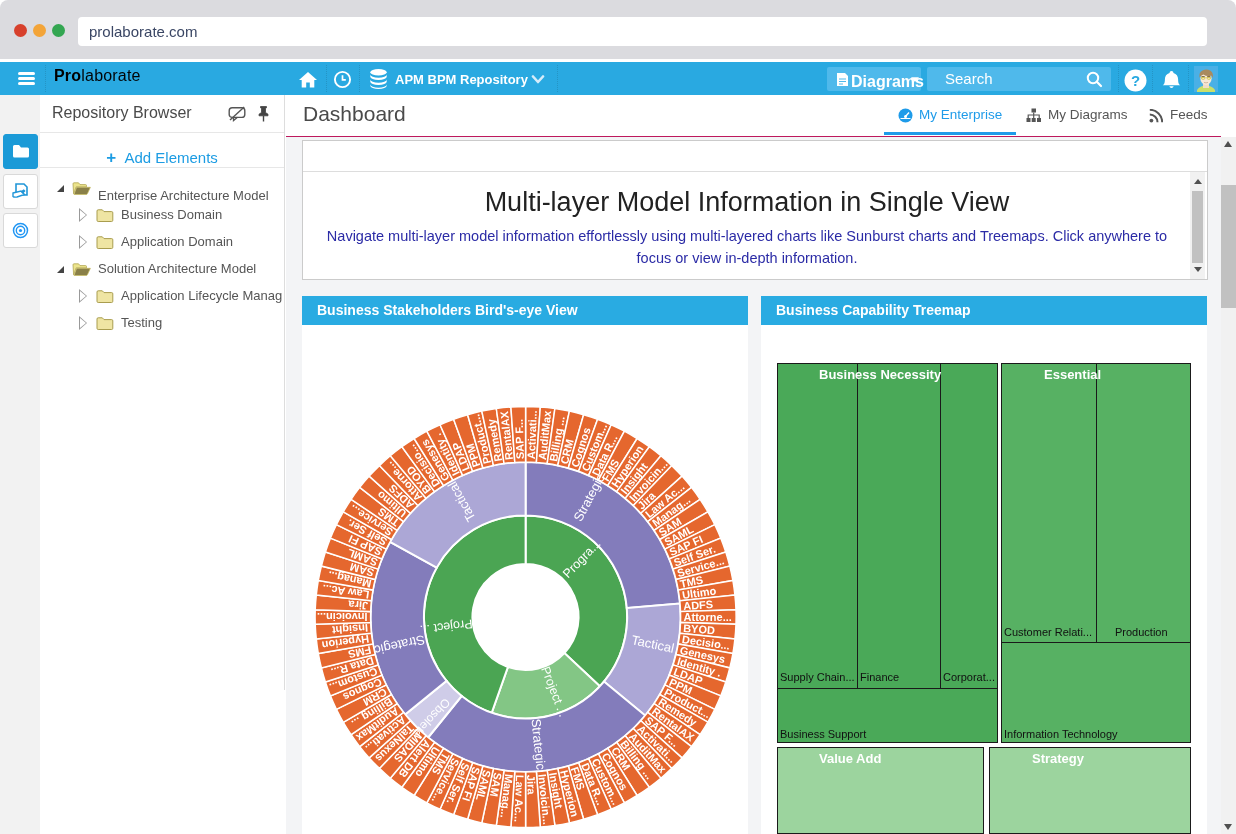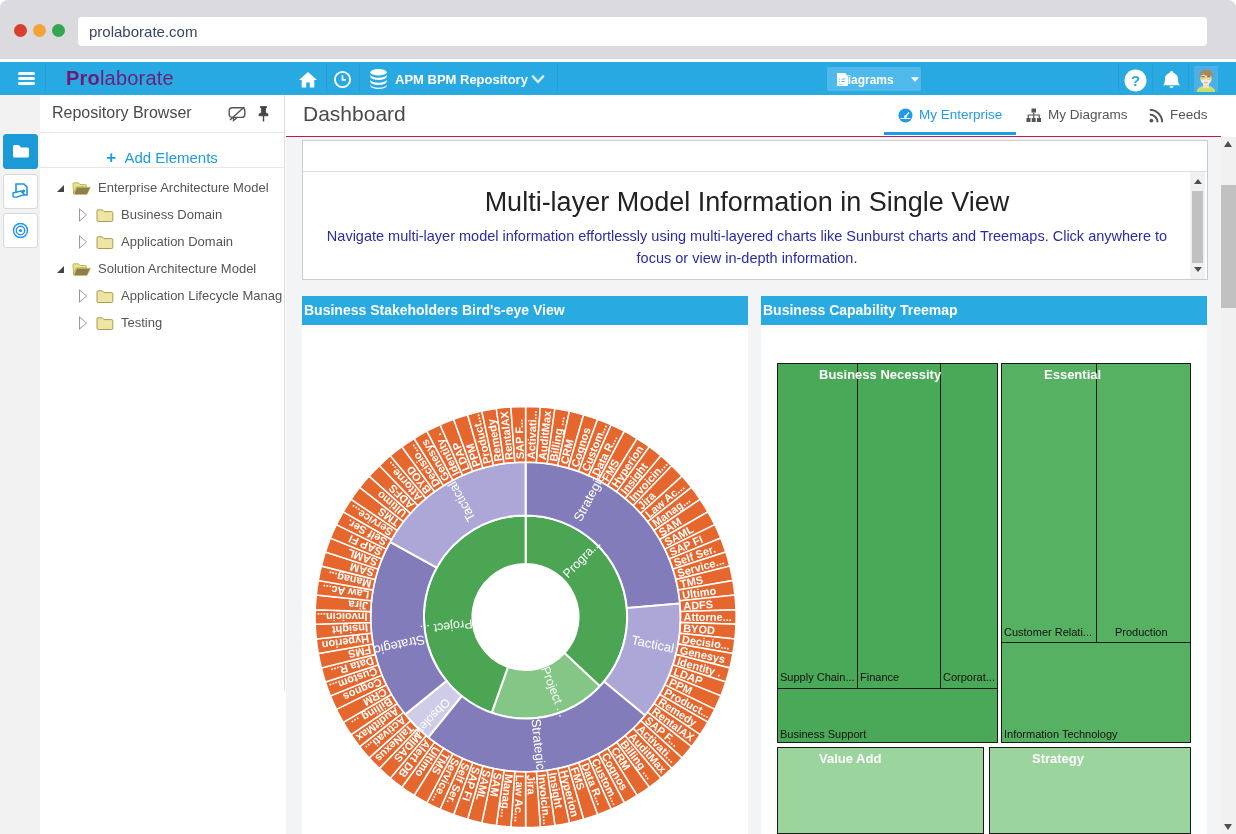--- a/index.html
+++ b/index.html
@@ -3,21 +3,21 @@
 <style>
 *{margin:0;padding:0;box-sizing:border-box;}
 html,body{width:1236px;height:834px;overflow:hidden;font-family:"Liberation Sans",sans-serif;background:#fff;}
 
 #chrome{position:absolute;left:0;top:0;width:1236px;height:59px;background:#dbdbdf;border-radius:8px 8px 0 0;}
 .tl{position:absolute;top:24px;width:13px;height:13px;border-radius:50%;}
 #urlbar{position:absolute;left:78px;top:17px;width:1129px;height:29px;background:#fff;border-radius:4px;line-height:29px;padding-left:11px;font-size:15px;color:#3a4664;}
 
 #nav{position:absolute;left:0;top:62px;width:1236px;height:33px;background:#29a9e1;}
 .navsep{position:absolute;top:3px;height:27px;width:0;border-left:1px dotted rgba(0,0,0,0.12);}
-#logo{position:absolute;left:66px;top:5px;font-size:20px;color:#701a75;letter-spacing:0.2px;}
+#logo{position:absolute;left:54px;top:5px;font-size:16px;color:#000000;letter-spacing:0.2px;}
 #logo b{font-weight:700;}
 #logo span{font-weight:400;opacity:0.97;}
 .navtxt{position:absolute;color:#fff;font-weight:bold;font-size:13px;top:10px;}
 #diagbtn{position:absolute;left:827px;top:5px;width:94px;height:24px;background:#4fb9eb;border-radius:2px;color:#fff;}
 #searchbox{position:absolute;left:927px;top:5px;width:184px;height:24px;background:#4fb9eb;border-radius:2px;color:#fff;font-size:15px;line-height:24px;padding-left:18px;}
 
 #strip{position:absolute;left:0;top:95px;width:40px;height:739px;background:#f2f2f2;}
 .stripbtn{position:absolute;left:3px;width:35px;height:35px;background:#fff;border:1px solid #d9d9d9;border-radius:3px;}
 
 #sidebar{position:absolute;left:40px;top:95px;width:245px;height:595px;background:#fff;border-right:1px solid #ddd;overflow:hidden;}
@@ -44,21 +44,21 @@
 #cardpara{position:absolute;left:0;top:84px;width:888px;text-align:center;font-size:14.5px;color:#2b2ba6;line-height:22px;}
 
 #iscroll{position:absolute;right:2px;top:31px;width:15px;height:107px;background:#f1f1f1;}
 #iscroll .thumb{position:absolute;left:2px;top:19px;width:11px;height:72px;background:#c1c1c1;}
 
 #oscroll{position:absolute;left:1221px;top:137px;width:15px;height:697px;background:#f1f1f1;}
 #oscroll .thumb{position:absolute;left:0px;top:48px;width:15px;height:123px;background:#c1c1c1;}
 .sarrow{position:absolute;width:0;height:0;}
 
 .panel{position:absolute;background:#fff;}
-.phead{position:absolute;left:0;top:0;width:100%;height:29px;background:#29abe2;color:#fff;font-weight:bold;font-size:14px;line-height:29px;padding-left:2px;}
+.phead{position:absolute;left:0;top:0;width:100%;height:29px;background:#29abe2;color:#fff;font-weight:bold;font-size:14px;line-height:29px;padding-left:15px;}
 
 .tm{position:absolute;border:1px solid #1a1a1a;}
 .tmlbl-w{position:absolute;left:7px;top:5px;color:#fff;font-weight:bold;font-size:13px;margin-left:36px;}
 .tmlbl-b{position:absolute;color:#111;font-size:11px;white-space:nowrap;}
 </style></head>
 <body>
 <div id="chrome">
   <div class="tl" style="left:14px;background:#d7402c;"></div>
   <div class="tl" style="left:33px;background:#f3a438;"></div>
   <div class="tl" style="left:52px;background:#33a651;"></div>
@@ -109,25 +109,29 @@
   <div class="navsep" style="left:45px;"></div>
   <div class="navsep" style="left:326px;"></div>
   <div class="navsep" style="left:359px;"></div>
   <div class="navsep" style="left:557px;"></div>
   <div class="navtxt" style="left:395px;">APM BPM Repository</div>
   <div id="diagbtn">
       <svg width="13" height="15" viewBox="0 0 13 15" style="position:absolute;left:9px;top:5px;">
         <path d="M1 1 H9 L12 4 V14 H1 Z" fill="#fff"></path>
         <path d="M3 7 h7 M3 9.5 h7 M3 12 h4" stroke="#4fb9eb" stroke-width="1"></path>
       </svg>
-      <span style="position:absolute;left:12px;top:6px;font-size:12px;font-weight:bold;">Diagrams</span>
+      <span style="position:absolute;left:24px;top:6px;font-size:16px;font-weight:bold;">Diagrams</span>
       <svg width="8" height="6" viewBox="0 0 10 7" style="position:absolute;left:84px;top:10px;">
         <path d="M0 0 L5 6 L10 0 Z" fill="#fff"></path>
       </svg>
     </div>
+  <div id="searchbox">Search<svg width="17" height="17" viewBox="0 0 17 17" style="position:absolute;right:8px;top:4px;">
+        <circle cx="7" cy="7" r="5.2" fill="none" stroke="#fff" stroke-width="2"></circle>
+        <path d="M10.8 10.8 L15 15" stroke="#fff" stroke-width="2.2" stroke-linecap="round"></path>
+      </svg></div>
   <div class="navsep" style="left:1118px;"></div>
   <div class="navsep" style="left:1152px;"></div>
   <div class="navsep" style="left:1188px;"></div>
 </div>
 <div id="strip">
   <div class="stripbtn" style="top:39px;background:#1b9ad7;border-color:#1b9ad7;">
       <svg style="position:absolute;left:8px;top:9px;" width="18" height="15" viewBox="0 0 18 15">
         <path d="M1 2.5 a1.5 1.5 0 0 1 1.5 -1.5 H7 l2 2.5 h6.5 a1.5 1.5 0 0 1 1.5 1.5 V12 a1.5 1.5 0 0 1 -1.5 1.5 H2.5 A1.5 1.5 0 0 1 1 12 Z" fill="#fff"></path>
       </svg>
     </div>
@@ -146,21 +150,21 @@
       </svg>
     </div>
 </div>
 <div id="sidebar">
   <div id="sbhead">
       <span class="t">Repository Browser</span>
     </div>
   <div id="addrow"><b style="font-size:17px;">+</b>&nbsp;&nbsp;Add Elements</div>
   <div class="trow" style="top:80px;">
       <div class="arr-open" style="left:17px;"></div>
-      <span class="lbl" style="left:58px;">Enterprise Architecture Model</span>
+      <span class="lbl" style="left:58px;margin-top:8px;">Enterprise Architecture Model</span>
     </div>
   <div class="trow" style="top:107px;">
       <div class="arr-closed" style="left:41px;"></div>
       <span class="lbl" style="left:81px;">Business Domain</span>
     </div>
   <div class="trow" style="top:134px;">
       <div class="arr-closed" style="left:41px;"></div>
       <span class="lbl" style="left:81px;">Application Domain</span>
     </div>
   <div class="trow" style="top:161px;">

